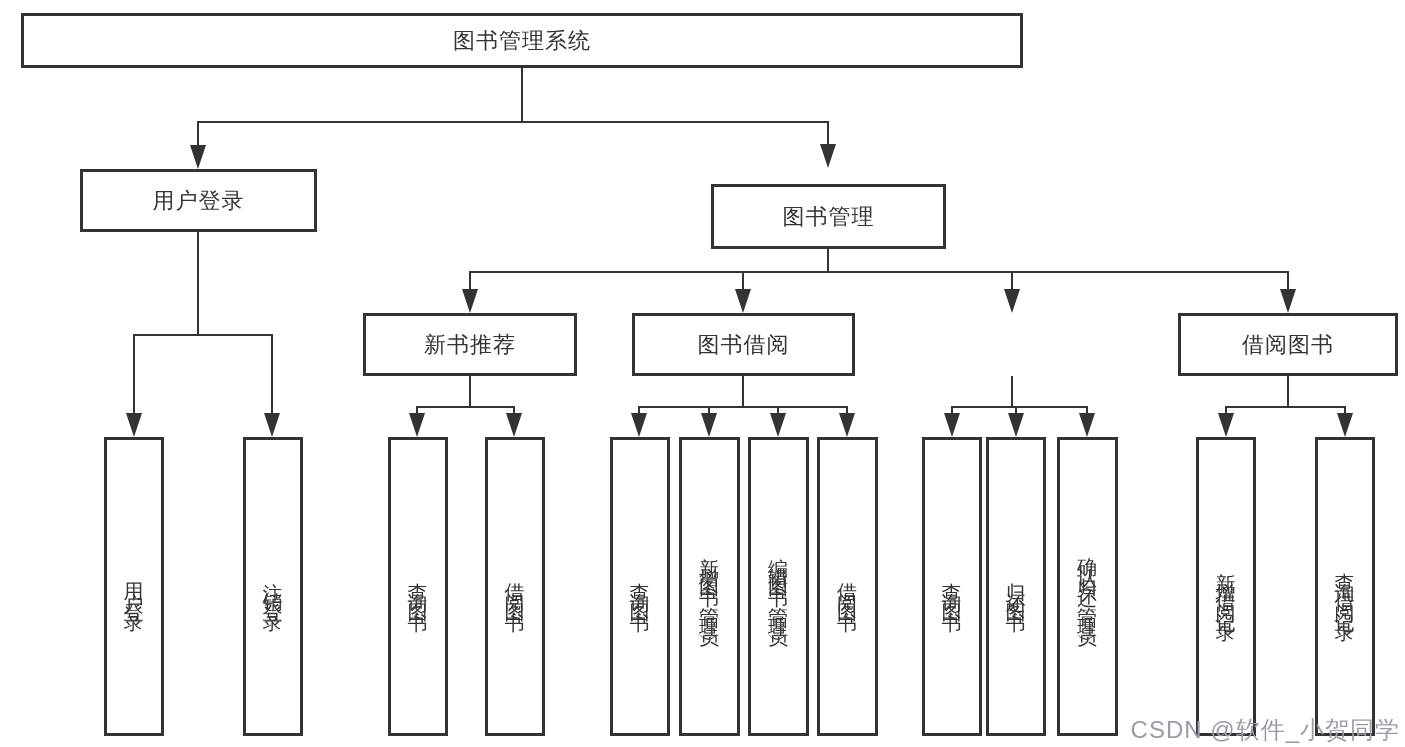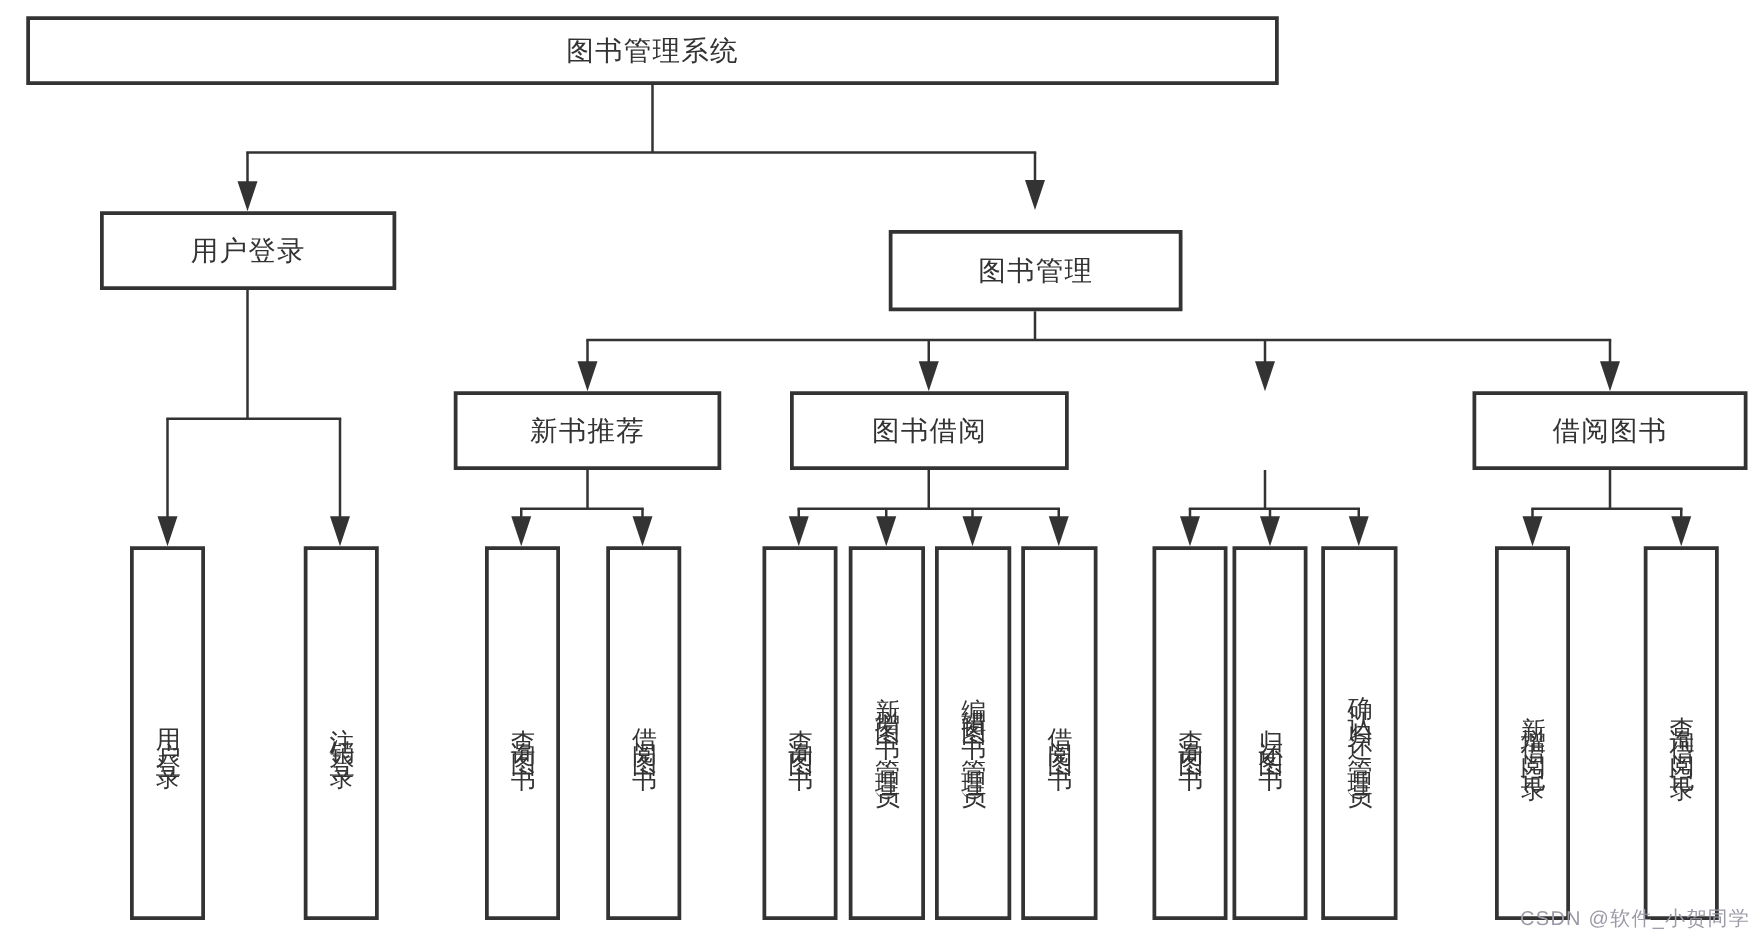--- a/index.html
+++ b/index.html
@@ -52,21 +52,21 @@
     text-orientation: mixed;
     font-size: 20px;
     letter-spacing: 10px;
     line-height: 1;
     white-space: normal;
   }
   .watermark {
     position: absolute;
     right: 5px;
     bottom: 1px;
-    font-size: 16px;
+    font-size: 24px;
     color: var(--watermark);
     letter-spacing: 1px;
   }
 </style>
 </head>
 <body>
 
 <div class="canvas">
 
   <svg class="edges" viewBox="0 0 1405 747" xmlns="http://www.w3.org/2000/svg">

